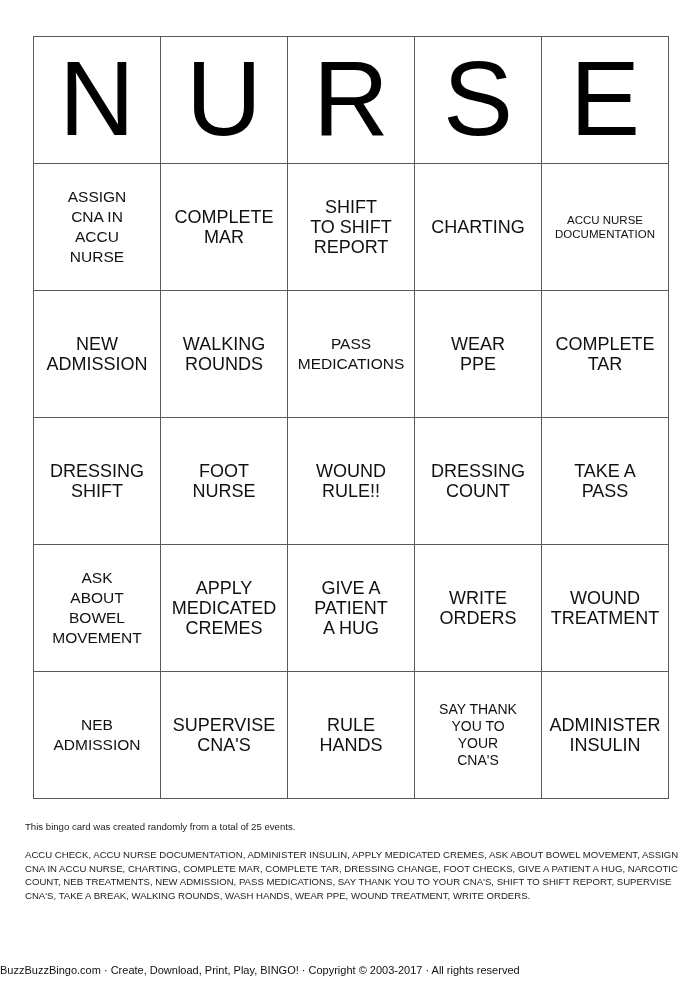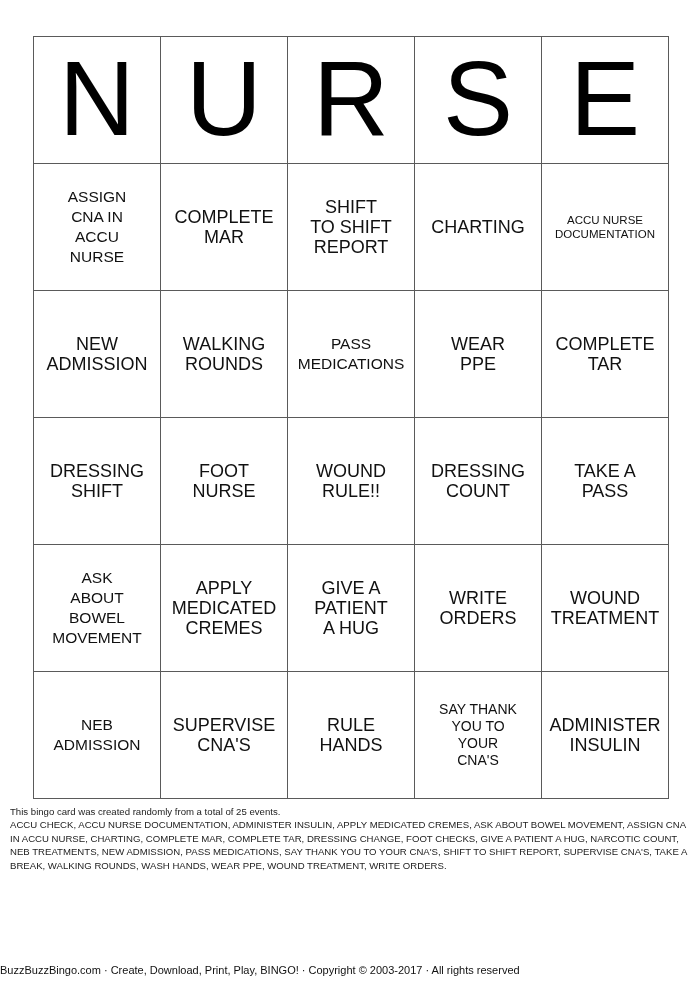--- a/index.html
+++ b/index.html
@@ -59,21 +59,21 @@
 
     .info {
       position: absolute;
       left: 10px;
       top: 805px;
       width: 684px;
       font-size: 9.6px;
       line-height: 13.4px;
       color: #222222;
     }
-    .info p { margin: 0; }
+    .info p { margin: 15px; }
     .copyright {
       position: absolute;
       left: 0;
       top: 962px;
       width: 699px;
       text-align: left;
       font-size: 11px;
       line-height: 16px;
       color: #111111;
     }

